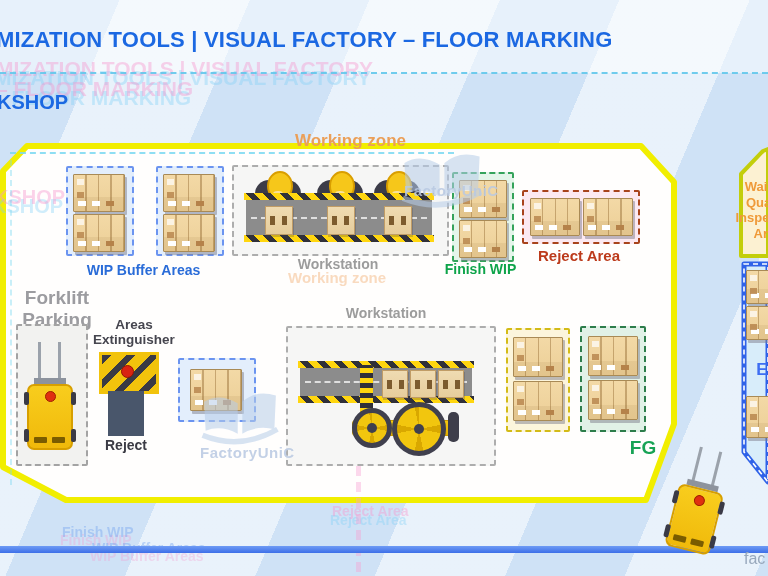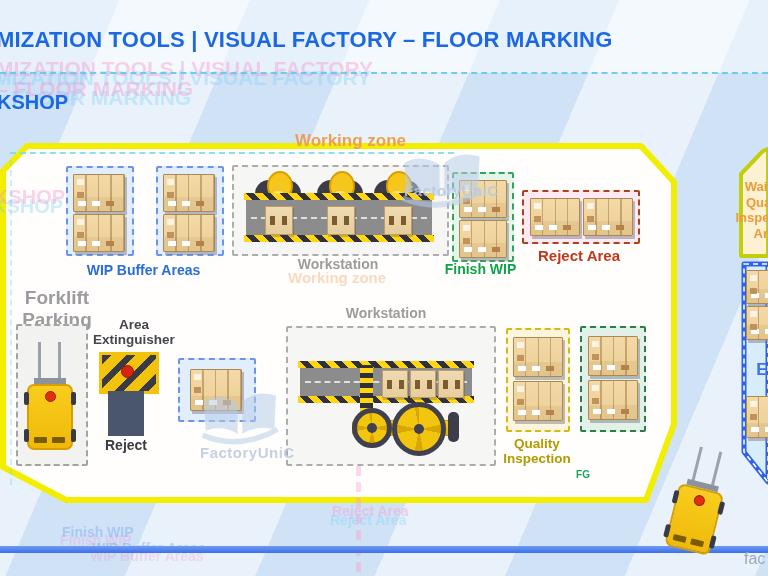--- a/index.html
+++ b/index.html
@@ -179,21 +179,21 @@
       <i class="fl-dot" style="left:16px;top:5px;"></i>
       <i class="fl-slot" style="left:5px;bottom:5px;"></i>
       <i class="fl-slot" style="left:23px;bottom:5px;"></i>
       <i class="fl-wheel" style="left:-5px;top:6px;"></i>
       <i class="fl-wheel" style="right:-5px;top:6px;"></i>
       <i class="fl-wheel" style="left:-5px;bottom:6px;"></i>
       <i class="fl-wheel" style="right:-5px;bottom:6px;"></i>
     </div>
   </div>
 
-  <div class="lbl" style="left:84px;top:317px;width:100px;font-size:13.5px;color:#46464f;">Area Extinguisher</div>
+  <div class="lbl" style="left:84px;top:317px;width:100px;font-size:13.5px;color:#46464f;">Areas Extinguisher</div>
   <div class="fire-sign" style="left:99px;top:352px;width:54px;height:36px;"></div>
   <i class="fire-dot" style="left:121px;top:365px;"></i>
   <div class="pillar-block" style="left:108px;top:391px;width:36px;height:45px;"></div>
   <div class="lbl" style="left:98px;top:438px;width:56px;font-size:14px;color:#3b3b44;">Reject</div>
 
   <div class="zone z-wip" style="left:178px;top:358px;width:74px;height:60px;">
     <div class="pallet" style="left:10px;top:9px;height:40px;"></div>
   </div>
 
   <div class="lbl" style="left:330px;top:306px;width:112px;font-size:14px;color:#9c9c9c;">Workstation</div>
@@ -207,27 +207,26 @@
   <div class="hazv" style="left:360px;top:365px;width:13px;height:58px;"></div>
   <div class="mbar" style="left:352px;top:420px;width:100px;height:14px;"></div>
   <div class="mring" style="left:352px;top:408px;width:30px;height:30px;"></div>
   <div class="mring" style="left:392px;top:402px;width:44px;height:44px;"></div>
   <i class="mcap" style="left:448px;top:412px;"></i>
 
   <div class="zone z-quality" style="left:506px;top:328px;width:60px;height:100px;">
     <div class="pallet" style="left:5px;top:7px;width:48px;height:38px;"></div>
     <div class="pallet" style="left:5px;top:51px;width:48px;height:38px;"></div>
   </div>
-  <div class="lbl" style="left:494px;top:436px;width:86px;font-size:13.5px;color:#b29a00;">Quality Inspection</div>
 
   <div class="zone z-fg" style="left:580px;top:326px;width:62px;height:102px;">
     <div class="pallet" style="left:6px;top:8px;width:48px;height:38px;"></div>
     <div class="pallet" style="left:6px;top:52px;width:48px;height:38px;"></div>
   </div>
-  <div class="lbl" style="left:564px;top:437px;width:38px;font-size:10px;color:#18a355;margin-top:32px;">FG</div>
+  <div class="lbl" style="left:624px;top:437px;width:38px;font-size:19px;color:#18a355;">FG</div>
 
   <div class="lbl" style="left:724px;top:179px;width:88px;font-size:13px;color:#ef9a39;line-height:1.2;">Waiting Quality Inspection Area</div>
 
   <div class="pallet sm" style="left:746px;top:270px;"></div>
   <div class="pallet sm" style="left:746px;top:306px;"></div>
   <div class="pallet sm" style="left:746px;top:396px;height:40px;"></div>
   <div class="lbl" style="left:750px;top:360px;width:24px;font-size:17px;color:#3e6ef2;">E</div>
 
   <svg class="wm" style="left:398px;top:146px;" width="88" height="66" viewBox="0 0 110 80">
     <g fill="#b7cde9">

